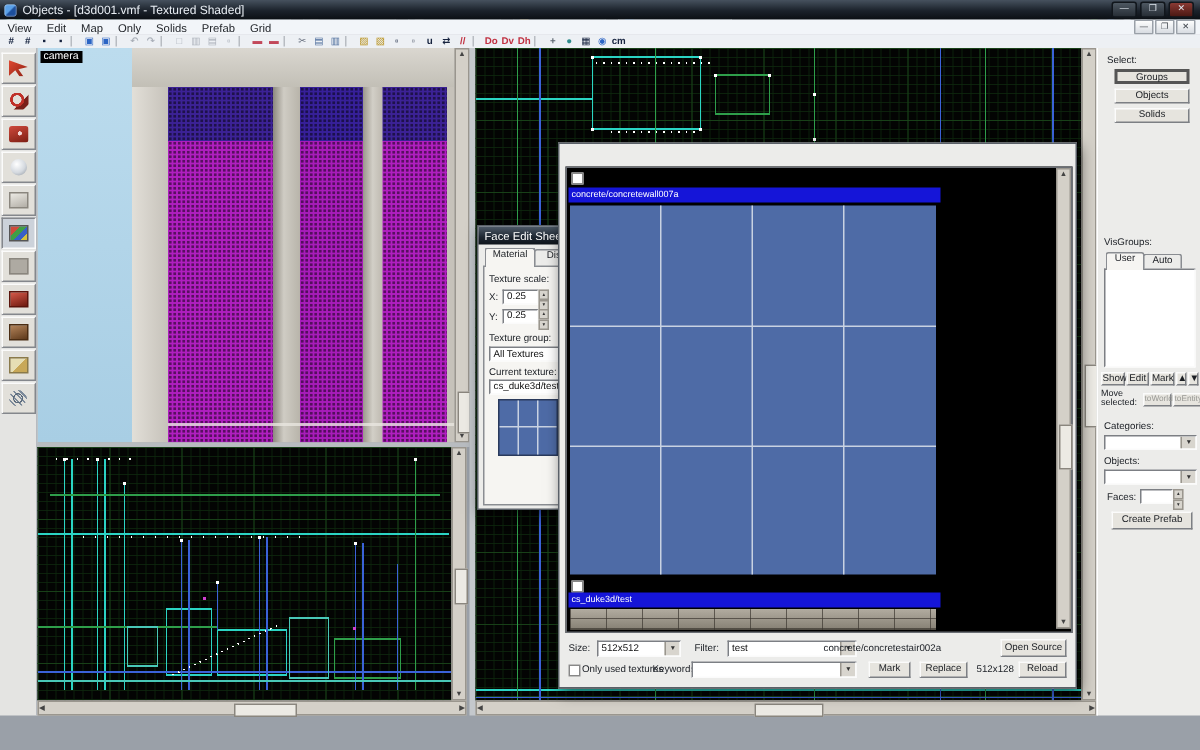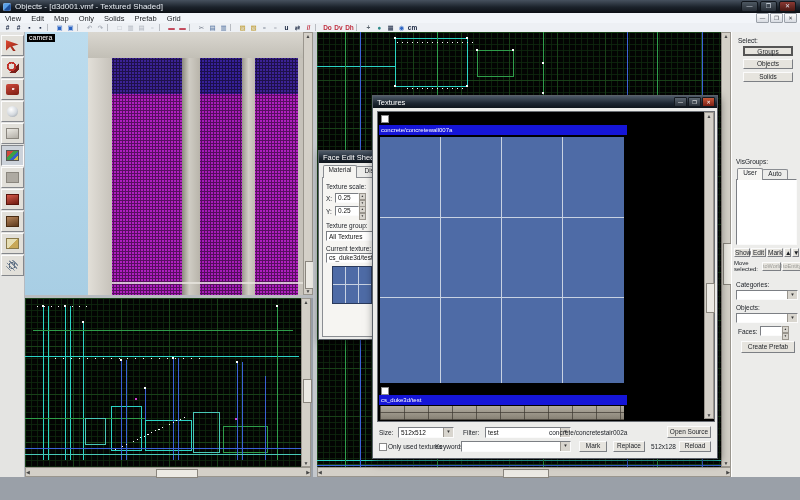--- a/index.html
+++ b/index.html
@@ -417,28 +417,20 @@
     <span class="lbl" style="left:7px;top:94px;">Current texture:</span>
     <div class="txt" style="left:7px;top:102px;width:118px;height:10px;">cs_duke3d/test</div>
     <div class="abs" style="left:13px;top:115px;width:38px;height:36px;background:#4e6ba6;border:1px solid #2a3a5c;">
       <div class="abs" style="left:12px;top:0;width:1px;height:36px;background:#c8d2e2;"></div>
       <div class="abs" style="left:25px;top:0;width:1px;height:36px;background:#c8d2e2;"></div>
       <div class="abs" style="left:0;top:17px;width:38px;height:1px;background:#c8d2e2;"></div>
     </div>
   </div>
 
   <div class="abs dlg" style="left:372px;top:95px;width:344px;height:362px;z-index:30;">
-    <div class="dlg-title">
-      <span>Textures</span>
-      <div class="dlg-btns">
-        <div class="dlg-btn">—</div>
-        <div class="dlg-btn">❐</div>
-        <div class="dlg-btn close">✕</div>
-      </div>
-    </div>
 
     <div class="abs" style="left:4px;top:15px;width:336px;height:309px;background:#000;border:1px solid #6a6e74;">
       <div class="chk" style="left:3px;top:3px;"></div>
       <div class="namebar" style="left:1px;top:13px;width:246px;height:10px;">concrete/concretewall007a</div>
       <div class="abs" style="left:2px;top:25px;width:244px;height:246px;background:#4e6ba6;">
         <div class="abs" style="left:60px;top:0;width:1px;height:246px;background:#c8d2e2;"></div>
         <div class="abs" style="left:121px;top:0;width:1px;height:246px;background:#c8d2e2;"></div>
         <div class="abs" style="left:182px;top:0;width:1px;height:246px;background:#c8d2e2;"></div>
         <div class="abs" style="left:0;top:80px;width:244px;height:1px;background:#c8d2e2;"></div>
         <div class="abs" style="left:0;top:160px;width:244px;height:1px;background:#c8d2e2;"></div>

